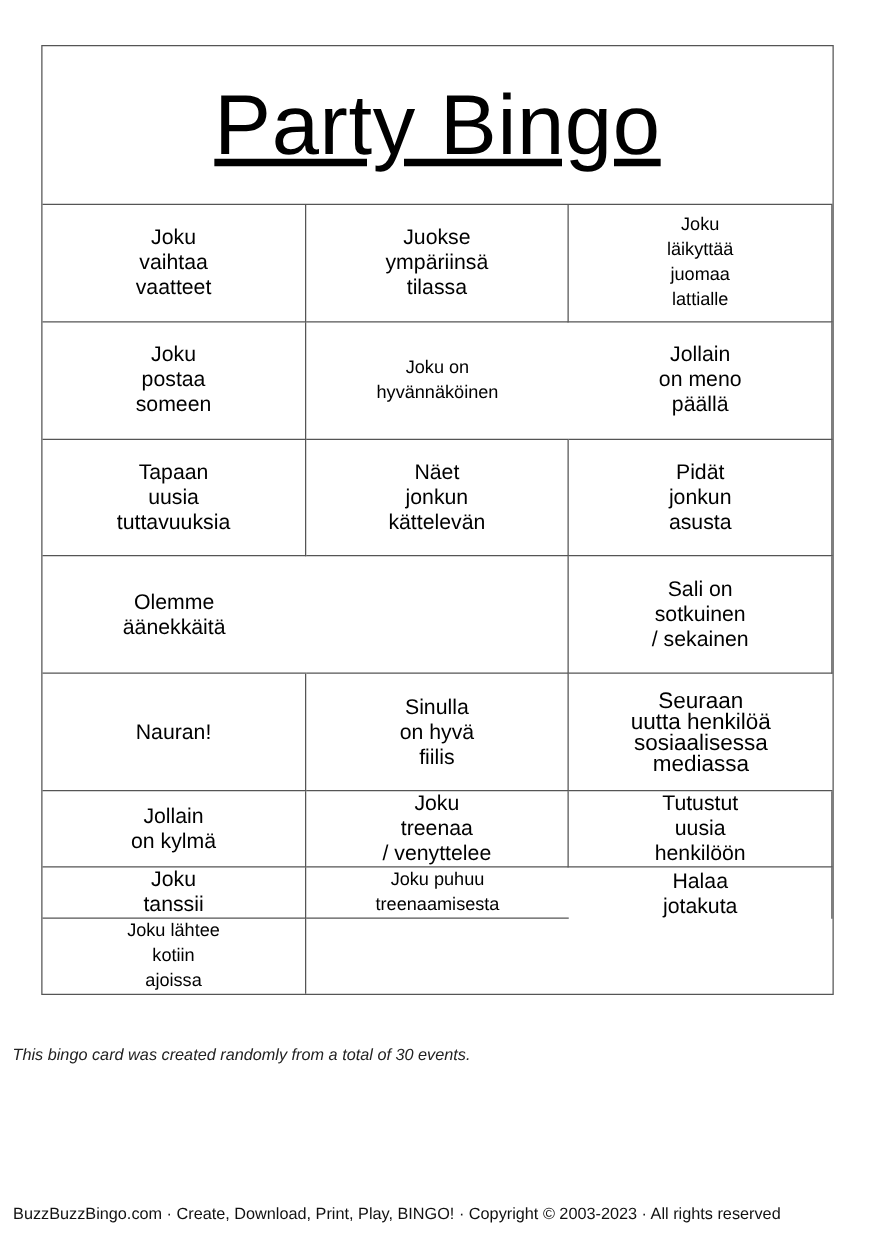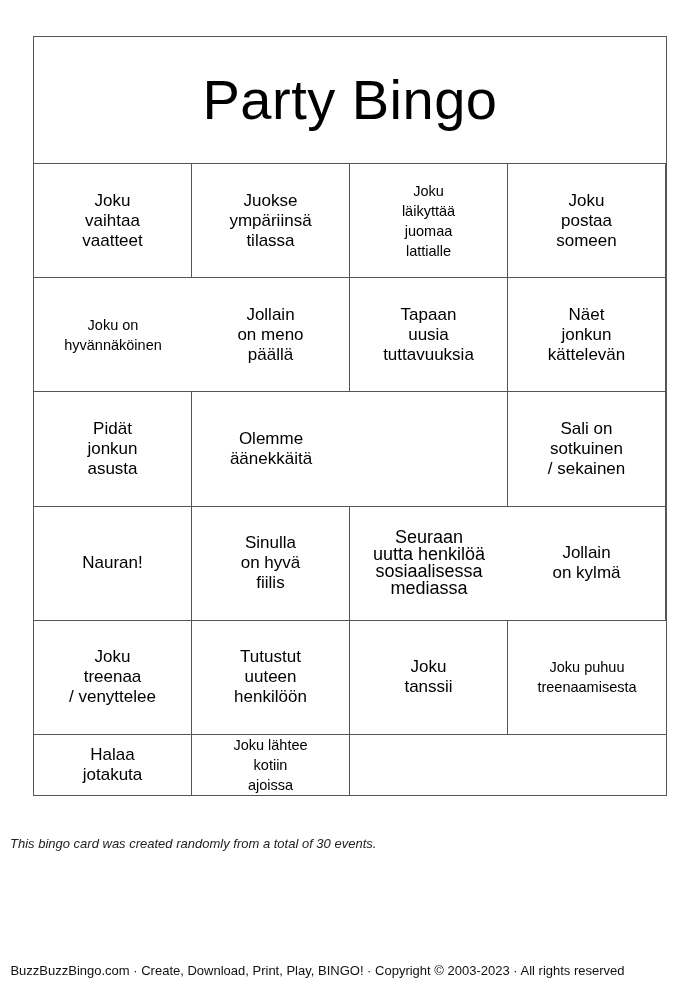--- a/index.html
+++ b/index.html
@@ -29,33 +29,34 @@
       left: 0;
       top: 0;
       width: 632px;
       height: 126px;
       border-bottom: 1px solid #555555;
       display: flex;
       align-items: center;
       justify-content: center;
     }
     .title {
-      font-size: 56px;
+      font-size: 68px;
       line-height: 1;
       letter-spacing: 0.5px;
       margin-top: 0;
+      text-decoration: underline;
     }
     .grid {
       position: absolute;
       left: 0;
       top: 127px;
       width: 632px;
       height: 631px;
       display: grid;
-      grid-template-columns: repeat(4, 1fr);
+      grid-template-columns: repeat(3, 1fr);
       grid-template-rows: repeat(5, 1fr);
     }
     .cell {
       box-sizing: border-box;
       border-right: 1px solid #555555;
       border-bottom: 1px solid #555555;
       display: flex;
       align-items: center;
       justify-content: center;
       text-align: center;
@@ -141,21 +142,21 @@
 uutta henkilöä
 sosiaalisessa
 mediassa</span></div>
     <div class="cell"><span class="sz-l">Jollain
 on kylmä</span></div>
     <div class="cell"><span class="sz-l">Joku
 treenaa
 / venyttelee</span></div>
 
     <div class="cell"><span class="sz-l">Tutustut
-uuteen
+uusia
 henkilöön</span></div>
     <div class="cell"><span class="sz-l">Joku
 tanssii</span></div>
     <div class="cell"><span class="sz-m">Joku puhuu
 treenaamisesta</span></div>
     <div class="cell"><span class="sz-l">Halaa
 jotakuta</span></div>
     <div class="cell"><span class="sz-m">Joku lähtee
 kotiin
 ajoissa</span></div>

